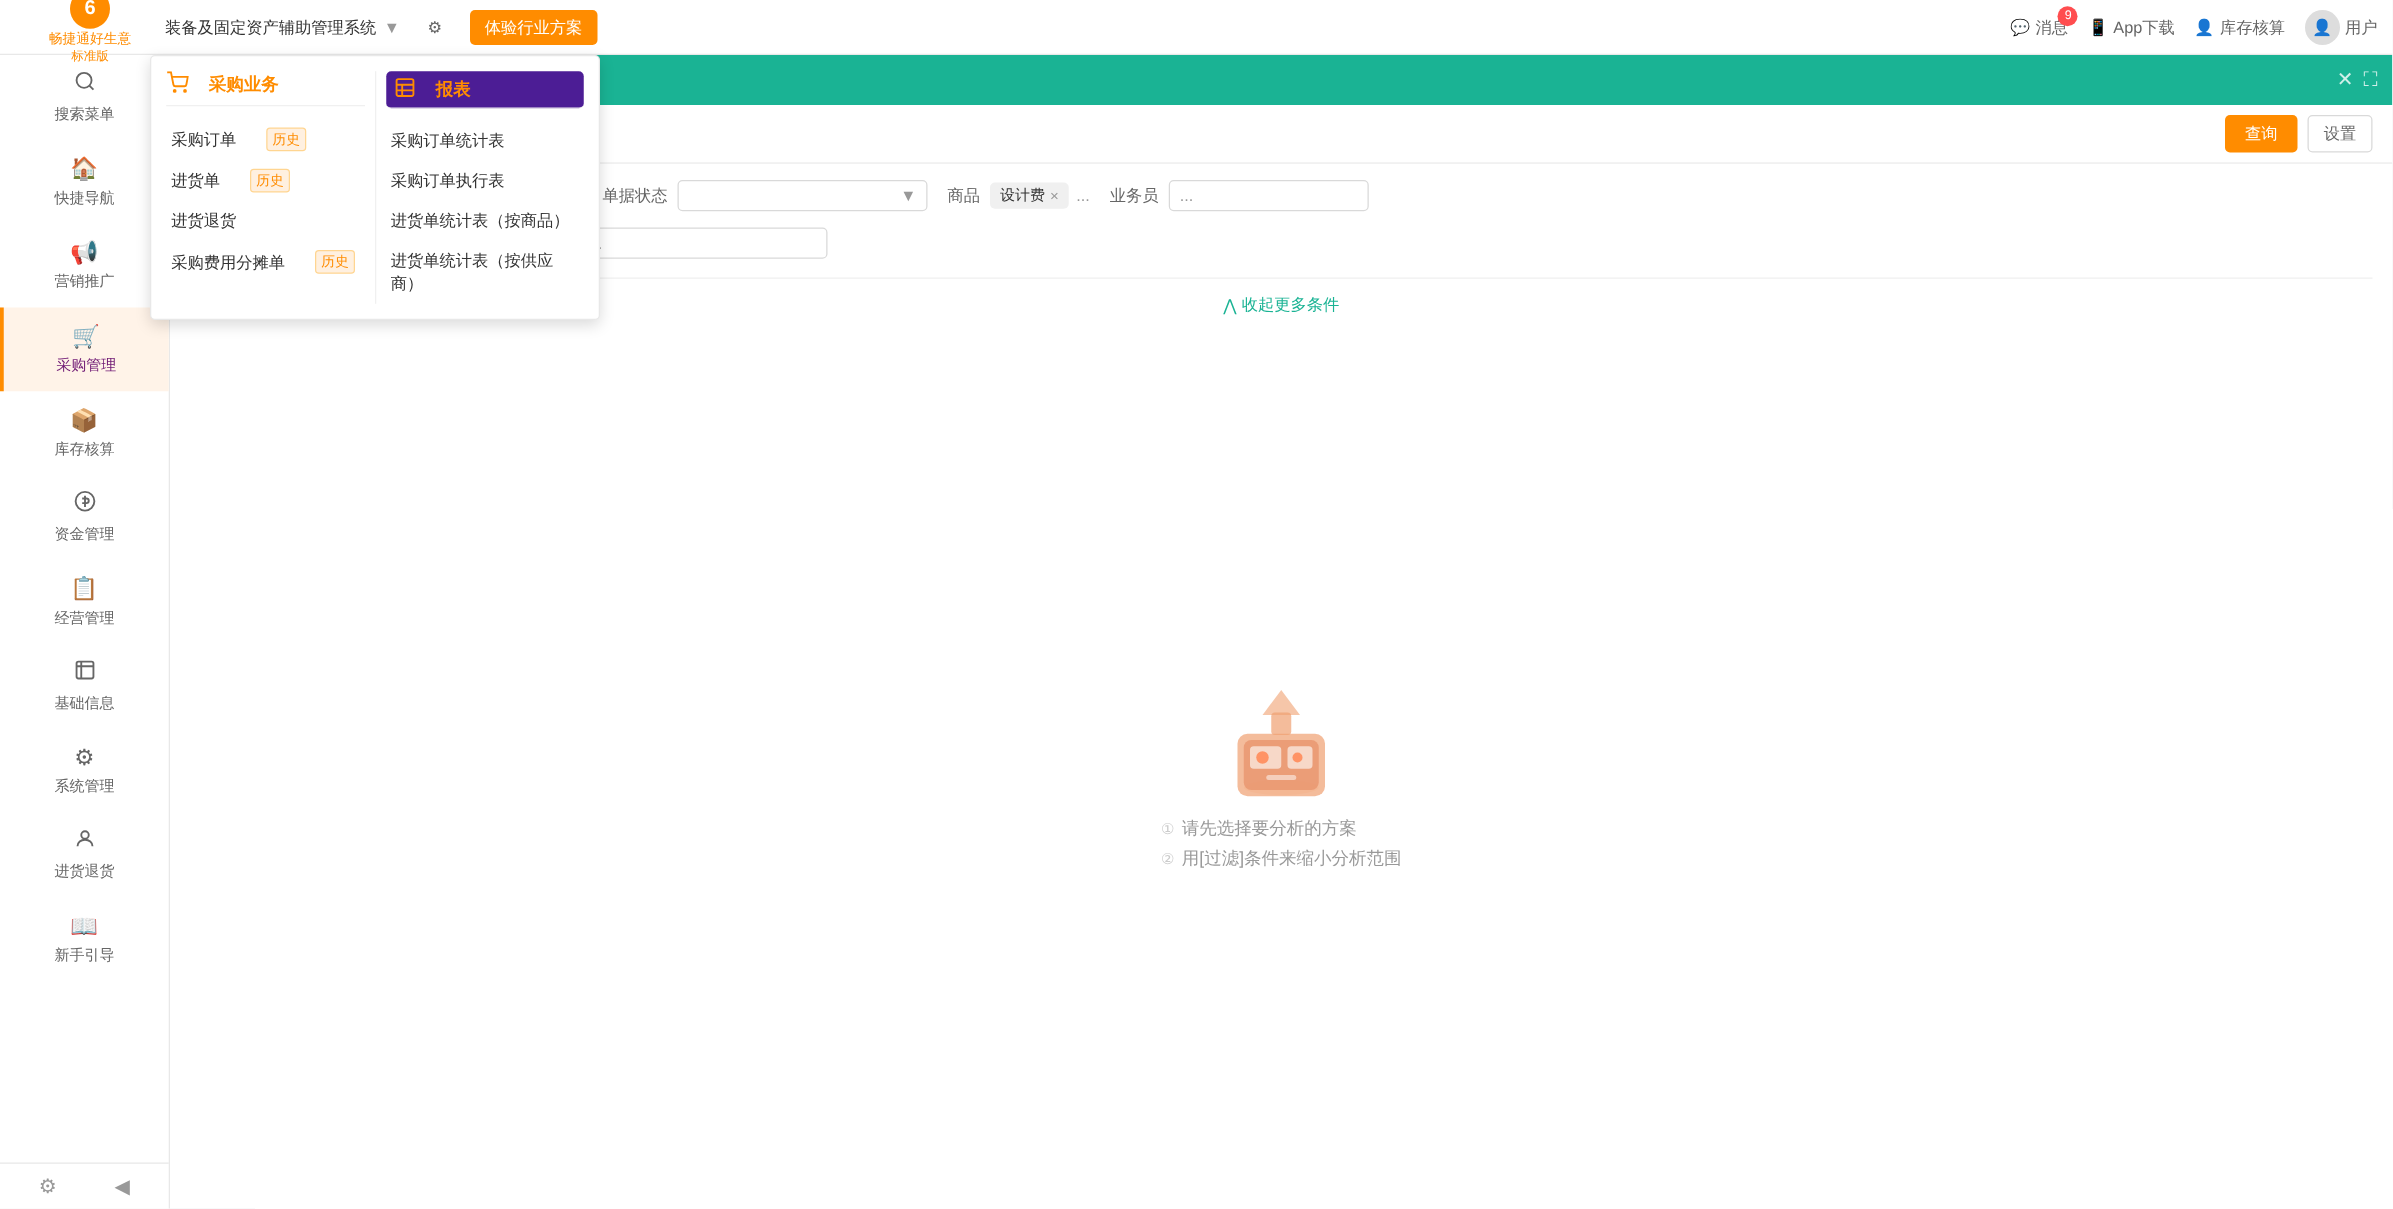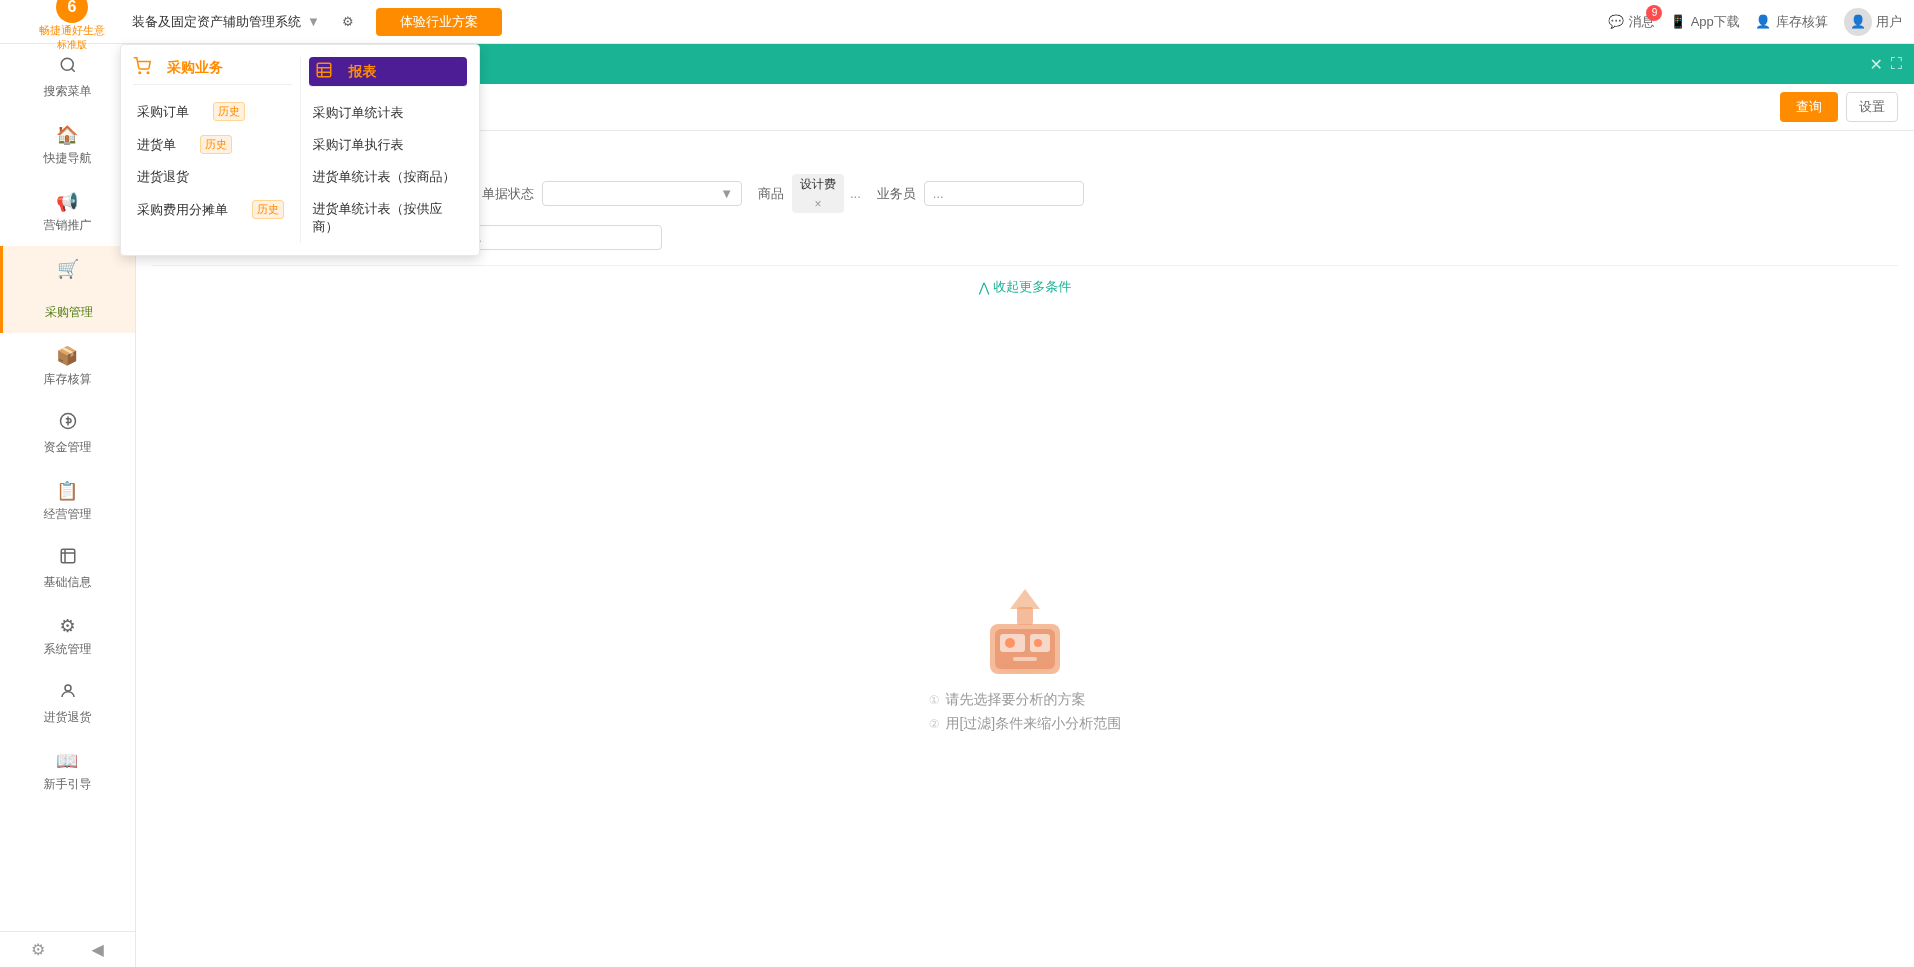--- a/index.html
+++ b/index.html
@@ -4,21 +4,21 @@
   <style>
     * { margin: 0; padding: 0; box-sizing: border-box; }
     body { font-family: 'Microsoft YaHei', sans-serif; font-size: 13px; background: #f5f5f5; color: #333; width: 1914px; height: 967px; overflow: hidden; }
 
     
     .top-bar { display: flex; align-items: center; background: #fff; height: 44px; padding: 0 12px; border-bottom: 1px solid #e8e8e8; position: relative; z-index: 100; }
     .logo-area { width: 120px; display: flex; flex-direction: column; align-items: center; justify-content: center; }
     .logo-icon { width: 32px; height: 32px; background: #ff8c00; border-radius: 50%; display: flex; align-items: center; justify-content: center; color: white; font-size: 16px; font-weight: bold; }
     .system-title { display: flex; align-items: center; gap: 6px; color: #333; font-size: 13px; }
     .gear-btn { width: 28px; height: 28px; display: flex; align-items: center; justify-content: center; color: #666; margin-left: 8px; cursor: pointer; }
-    .industry-btn { background: #ff8c00; color: white; border: none; border-radius: 4px; padding: 5px 24px; font-size: 13px; cursor: pointer; margin-left: 8px; white-space: nowrap; }
+    .industry-btn { background: #ff8c00; color: white; border: none; border-radius: 4px; padding: 5px 12px; font-size: 13px; cursor: pointer; margin-left: 8px; white-space: nowrap; }
     .top-right { margin-left: auto; display: flex; align-items: center; gap: 16px; }
     .top-right-item { display: flex; align-items: center; gap: 4px; color: #666; font-size: 13px; cursor: pointer; position: relative; }
     .badge { background: #ff4d4f; color: white; border-radius: 10px; font-size: 10px; padding: 0 4px; min-width: 16px; height: 16px; display: flex; align-items: center; justify-content: center; position: absolute; top: -8px; right: -8px; }
     .avatar { width: 28px; height: 28px; border-radius: 50%; background: #ddd; display: flex; align-items: center; justify-content: center; color: #666; }
 
     
     .layout { display: flex; height: calc(967px - 44px); }
 
     
     .sidebar { width: 136px; background: #fff; border-right: 1px solid #e8e8e8; display: flex; flex-direction: column; }
@@ -37,37 +37,37 @@
 
     
     .tab-bar { display: flex; align-items: center; background: #1ab394; height: 40px; padding: 0 0; }
     .tab { display: flex; align-items: center; padding: 0 16px; height: 40px; cursor: pointer; color: rgba(255,255,255,0.8); font-size: 13px; gap: 6px; }
     .tab.home { background: transparent; color: white; }
     .tab.active { background: #fff; color: #333; border-radius: 4px 4px 0 0; margin-top: 4px; }
     .tab-bar-right { margin-left: auto; display: flex; align-items: center; gap: 8px; padding-right: 12px; }
     .tab-bar-icon { color: rgba(255,255,255,0.8); cursor: pointer; font-size: 16px; }
 
     
-    .content-area { flex: 1; background: #fff; margin: 0; display: flex; flex-direction: column; gap: 31px; }
+    .content-area { flex: 1; background: #fff; margin: 0; display: flex; flex-direction: column; }
 
     
     .toolbar { display: flex; align-items: center; padding: 8px 16px; gap: 12px; border-bottom: 1px solid #e8e8e8; background: #fff; }
     .toolbar-btn { display: flex; align-items: center; gap: 4px; color: #666; font-size: 13px; cursor: pointer; }
     .toolbar-btn svg { width: 14px; height: 14px; }
     .toolbar-btn-primary { background: #ff8c00; color: white; border: none; border-radius: 4px; padding: 5px 16px; font-size: 13px; cursor: pointer; }
     .toolbar-btn-secondary { background: #fff; color: #666; border: 1px solid #d9d9d9; border-radius: 4px; padding: 5px 12px; font-size: 13px; cursor: pointer; }
 
     
     .filter-area { padding: 12px 16px; background: #fff; display: flex; flex-direction: column; gap: 10px; }
     .filter-row { display: flex; align-items: center; gap: 16px; flex-wrap: wrap; }
     .filter-item { display: flex; align-items: center; gap: 8px; }
     .filter-label { color: #666; font-size: 13px; white-space: nowrap; }
     .filter-input { display: flex; align-items: center; border: 1px solid #d9d9d9; border-radius: 4px; padding: 4px 8px; min-width: 150px; color: #333; font-size: 13px; gap: 4px; cursor: pointer; background: #fff; }
     .filter-input .arrow { color: #999; margin-left: auto; }
-    .filter-tag { background: #f0f0f0; border-radius: 4px; padding: 2px 8px; font-size: 12px; color: #333; display: flex; align-items: center; gap: 4px; flex-direction: column; }
+    .filter-tag { background: #f0f0f0; border-radius: 4px; padding: 2px 8px; font-size: 12px; color: #333; display: flex; align-items: center; gap: 4px; }
     .filter-tag .close { color: #999; cursor: pointer; }
     .filter-dots { color: #999; cursor: pointer; }
     .collapse-btn { display: flex; align-items: center; justify-content: center; padding: 6px; color: #1ab394; cursor: pointer; font-size: 13px; gap: 4px; }
 
     
     .empty-state { flex: 1; display: flex; flex-direction: column; align-items: center; justify-content: center; gap: 12px; padding: 40px; }
     .empty-icon { width: 120px; height: 100px; position: relative; }
     .empty-text { color: #999; font-size: 14px; display: flex; flex-direction: column; align-items: flex-start; gap: 6px; }
     .empty-text-item { display: flex; align-items: center; gap: 6px; }
     .empty-num { color: #ccc; font-size: 12px; }
@@ -131,21 +131,21 @@
     <div class="sidebar-item">
       <span class="sidebar-icon">🏠</span>
       <span>快捷导航</span>
     </div>
     <div class="sidebar-item">
       <span class="sidebar-icon">📢</span>
       <span>营销推广</span>
     </div>
     <div class="sidebar-item active" style="border-left:3px solid #ff8c00; background:#fff3e8; color:#ff8c00;">
       <span class="sidebar-icon">🛒</span>
-      <span style="color:#4d7c0f;margin-top:20px;">采购管理</span>
+      <span style="color:#701a75;">采购管理</span>
     </div>
     <div class="sidebar-item">
       <span class="sidebar-icon">📦</span>
       <span>库存核算</span>
     </div>
     <div class="sidebar-item">
       <span class="sidebar-icon">
         <svg width="18" height="18" viewBox="0 0 24 24" fill="none" stroke="#666" stroke-width="2">
             <circle cx="12" cy="12" r="10"></circle>
             <path d="M12 6v12M9 9h4.5a2.5 2.5 0 0 1 0 5H9"></path>

